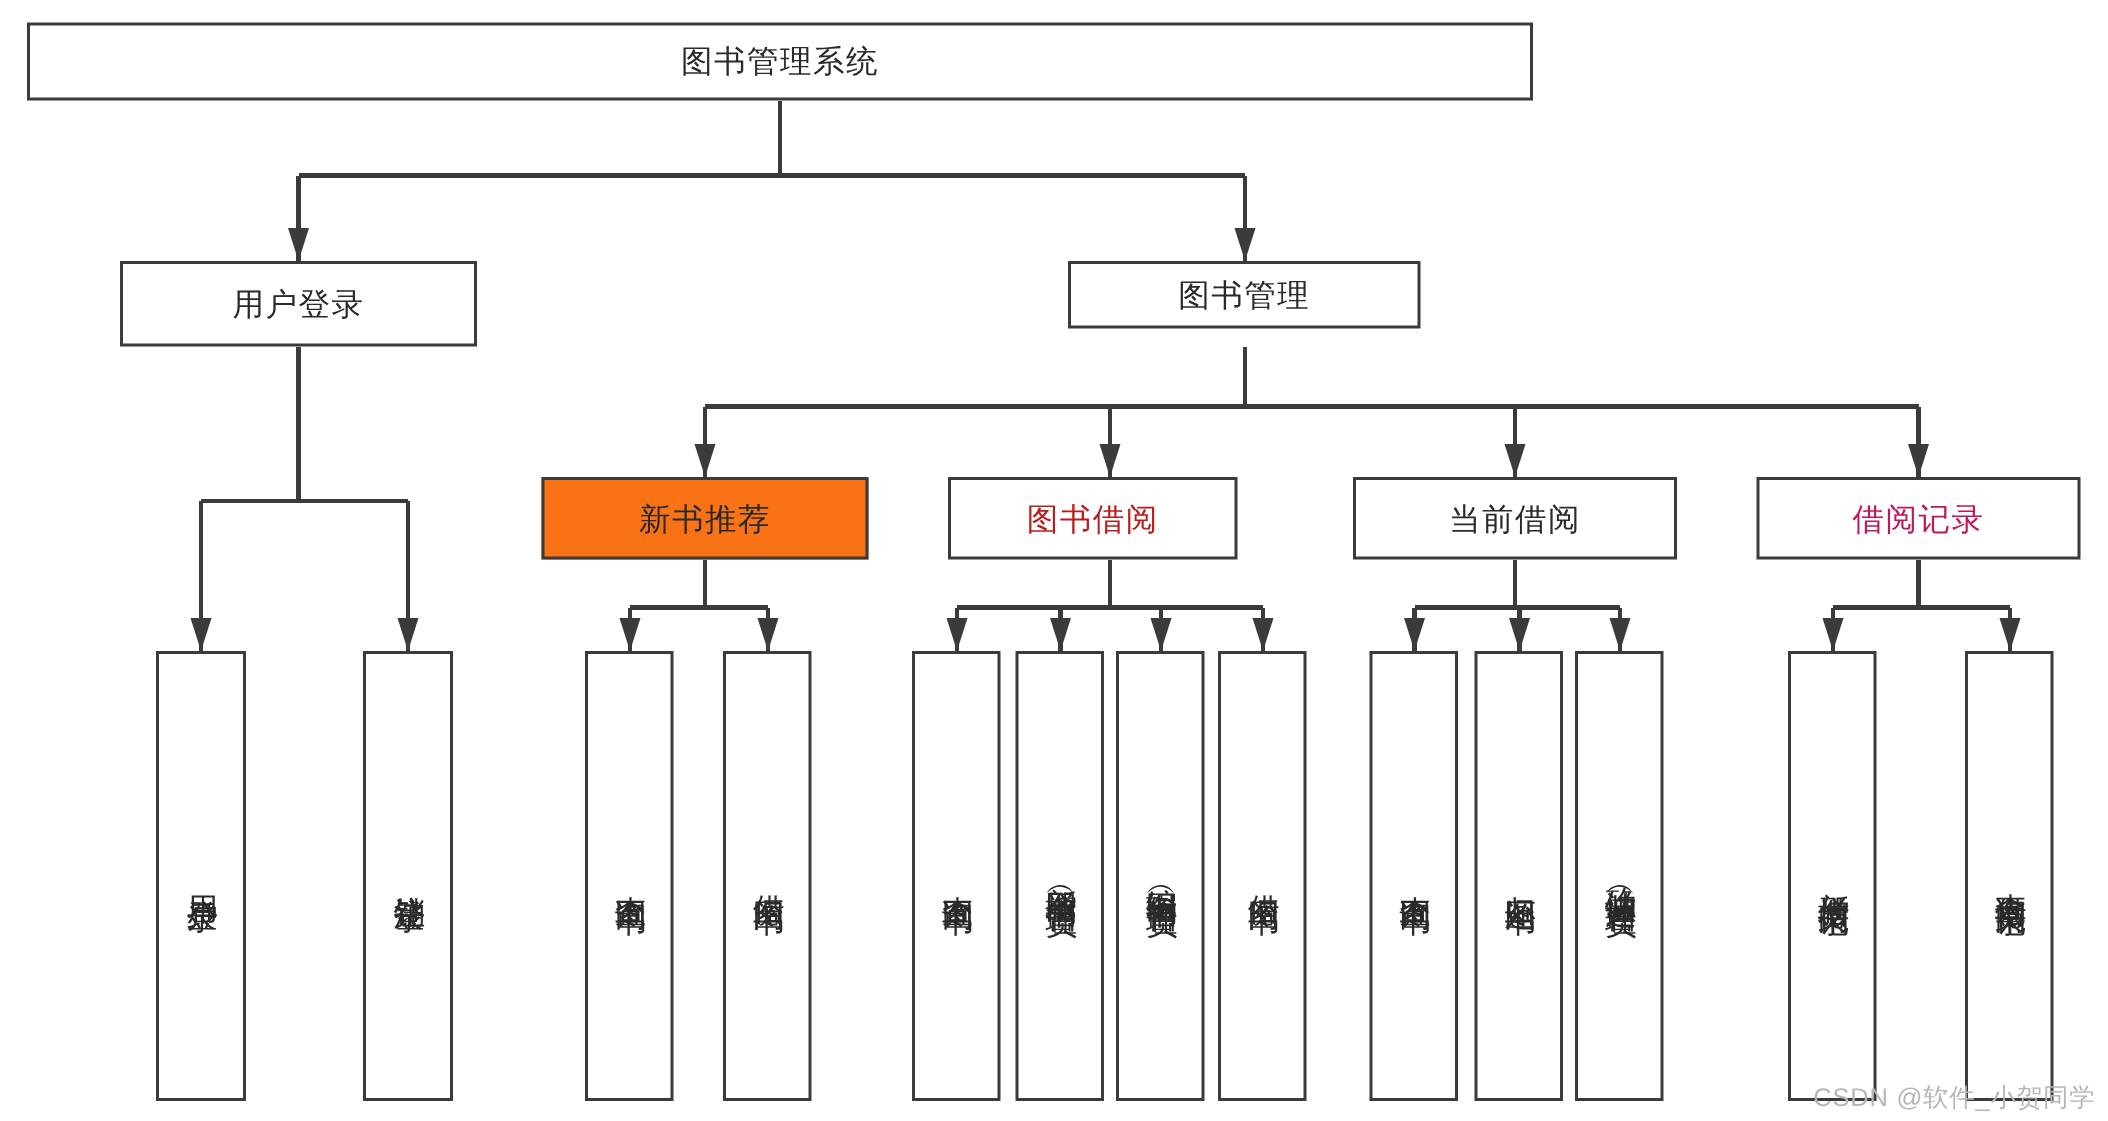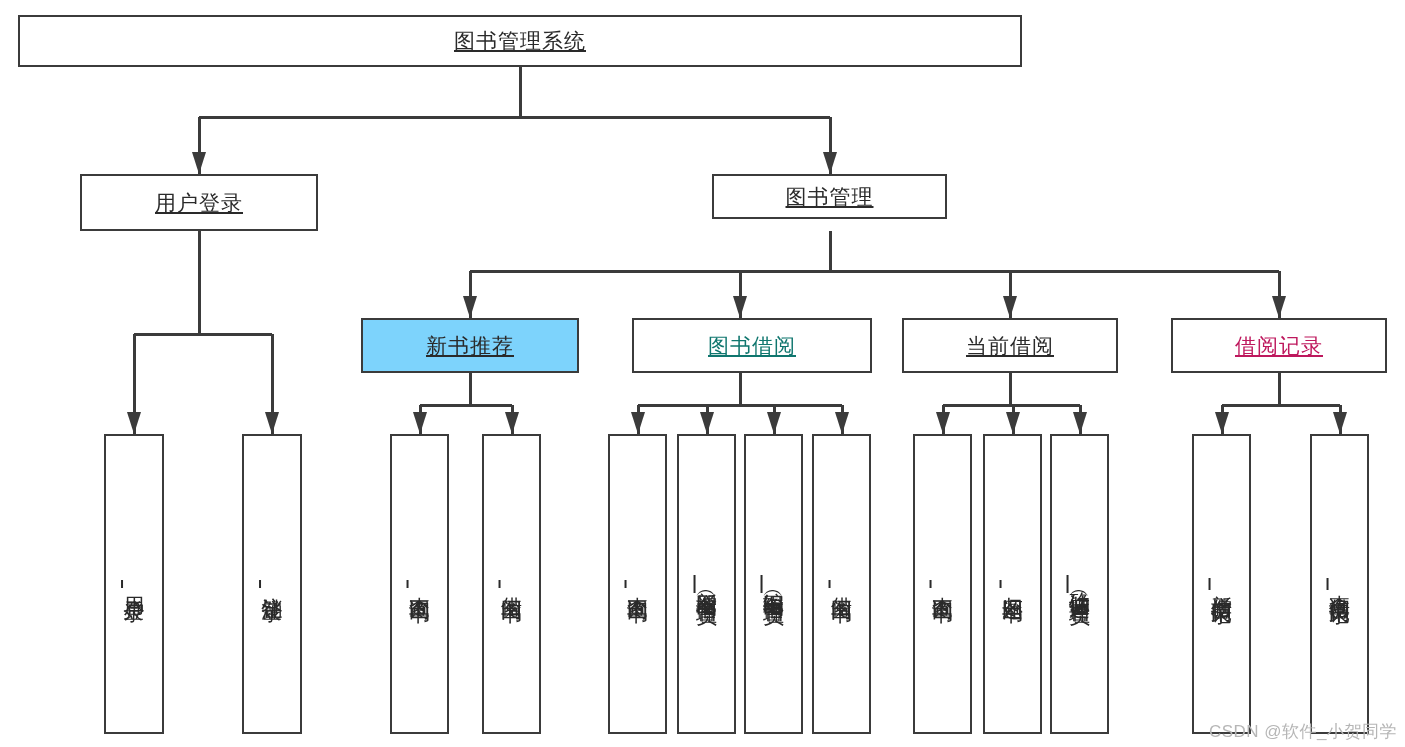--- a/index.html
+++ b/index.html
@@ -27,21 +27,20 @@
   }
   .node {
     position: absolute;
     box-sizing: border-box;
     background: #ffffff;
     border: 2px solid #701a75;
     display: flex;
     align-items: center;
     justify-content: center;
     color: #2a2a2a;
-    text-decoration: underline;
   }
   .node.h {
     font-size: 21px;
     letter-spacing: 1px;
   }
   .node.v {
     writing-mode: vertical-rl;
     text-orientation: upright;
     font-size: 21px;
     letter-spacing: 2px;
@@ -126,24 +125,24 @@
   <div id="node-layer">
       <div class="node h" style="left: 18px; top: 15px; width: 1004px; height: 52px; border-color: rgb(59, 59, 59); background: rgb(255, 255, 255); color: rgb(42, 42, 42);">
         <span>图书管理系统</span>
       </div>
       <div class="node h" style="left: 80px; top: 174px; width: 238px; height: 57px; border-color: rgb(59, 59, 59); background: rgb(255, 255, 255); color: rgb(42, 42, 42);">
         <span>用户登录</span>
       </div>
       <div class="node h" style="left: 712px; top: 174px; width: 235px; height: 45px; border-color: rgb(59, 59, 59); background: rgb(255, 255, 255); color: rgb(42, 42, 42);">
         <span>图书管理</span>
       </div>
-      <div class="node h" style="left: 361px; top: 318px; width: 218px; height: 55px; border-color: rgb(59, 59, 59); background: #7dd3fc; color: rgb(42, 42, 42);">
+      <div class="node h" style="left: 361px; top: 318px; width: 218px; height: 55px; border-color: rgb(59, 59, 59); background: #f97316; color: rgb(42, 42, 42);">
         <span>新书推荐</span>
       </div>
-      <div class="node h" style="left: 632px; top: 318px; width: 240px; height: 55px; border-color: rgb(59, 59, 59); background: rgb(255, 255, 255); color: #0f766e;">
+      <div class="node h" style="left: 632px; top: 318px; width: 193px; height: 55px; border-color: rgb(59, 59, 59); background: rgb(255, 255, 255); color: #b91c1c;">
         <span>图书借阅</span>
       </div>
       <div class="node h" style="left: 902px; top: 318px; width: 216px; height: 55px; border-color: rgb(59, 59, 59); background: rgb(255, 255, 255); color: rgb(42, 42, 42);">
         <span>当前借阅</span>
       </div>
       <div class="node h" style="left: 1171px; top: 318px; width: 216px; height: 55px; border-color: rgb(59, 59, 59); background: rgb(255, 255, 255); color: #be185d;">
         <span>借阅记录</span>
       </div>
       <div class="node v" style="left: 104px; top: 434px; width: 60px; height: 300px; border-color: rgb(59, 59, 59); background: rgb(255, 255, 255); color: rgb(42, 42, 42);">
         <span>用户登录</span>

